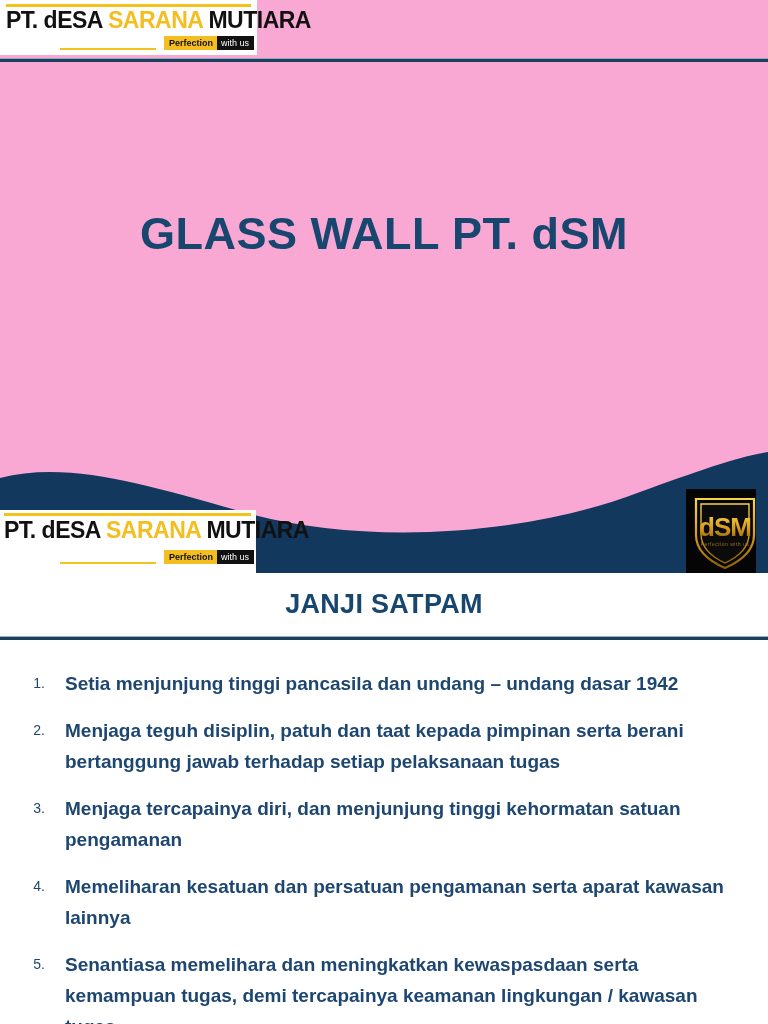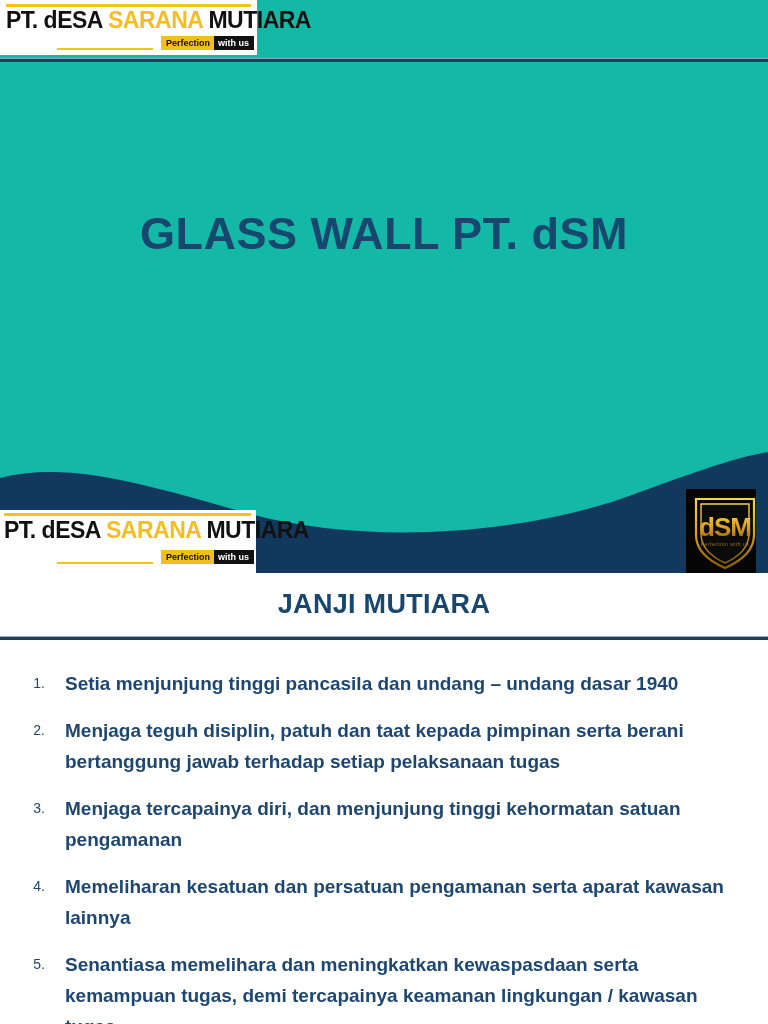--- a/index.html
+++ b/index.html
@@ -13,21 +13,21 @@
     overflow: hidden;
     font-family: "Liberation Sans", sans-serif;
     position: relative;
   }
 
   
   .slide-one {
     position: relative;
     width: 768px;
     height: 573px;
-    background: #14b8a6;
+    background: #f9a8d4;
     overflow: hidden;
   }
 
   
   .logo-lockup {
     position: relative;
     background: #ffffff;
     box-sizing: border-box;
   }
   .logo-rule-top {
@@ -54,21 +54,21 @@
   .tag-perfection {
     background: #F5BE20;
     color: #111111;
     font-weight: bold;
     font-family: "Liberation Sans", sans-serif;
     display: inline-block;
   }
   .tag-withus {
     background: #111111;
     color: #ffffff;
-    font-weight: bold;
+    font-weight: normal;
     font-family: "Liberation Sans", sans-serif;
     display: inline-block;
   }
 
   
   #header-logo {
     position: absolute;
     left: 0;
     top: 0;
     width: 257px;
@@ -287,28 +287,28 @@
       <path d="M15 15 L63 15 L63 45 C63 59, 52 68, 39 74 C26 68, 15 59, 15 45 Z" fill="#0B0B0B" stroke="url(#goldgrad)" stroke-width="1.4"></path>
       <text x="39" y="47" text-anchor="middle" font-family="Liberation Sans, sans-serif" font-size="26" font-weight="bold" fill="url(#goldgrad)" letter-spacing="-1">dSM</text>
       <text x="39" y="57" text-anchor="middle" font-family="Liberation Sans, sans-serif" font-size="5" fill="#9A7418" letter-spacing="0.5">Perfection with us</text>
     </svg>
   </div>
 
 </div>
 
 <div class="slide-two">
 
-  <div class="section-heading">JANJI MUTIARA</div>
+  <div class="section-heading">JANJI SATPAM</div>
   <div class="section-divider"></div>
 
   <div class="promise-list">
 
     <div class="promise-item">
       <div class="promise-num">1.</div>
-      <div class="promise-text">Setia menjunjung tinggi pancasila dan undang – undang dasar 1940</div>
+      <div class="promise-text">Setia menjunjung tinggi pancasila dan undang – undang dasar 1942</div>
     </div>
 
     <div class="promise-item">
       <div class="promise-num">2.</div>
       <div class="promise-text">Menjaga teguh disiplin, patuh dan taat kepada pimpinan serta berani bertanggung jawab terhadap setiap pelaksanaan tugas</div>
     </div>
 
     <div class="promise-item">
       <div class="promise-num">3.</div>
       <div class="promise-text">Menjaga tercapainya diri, dan menjunjung tinggi kehormatan satuan pengamanan</div>

